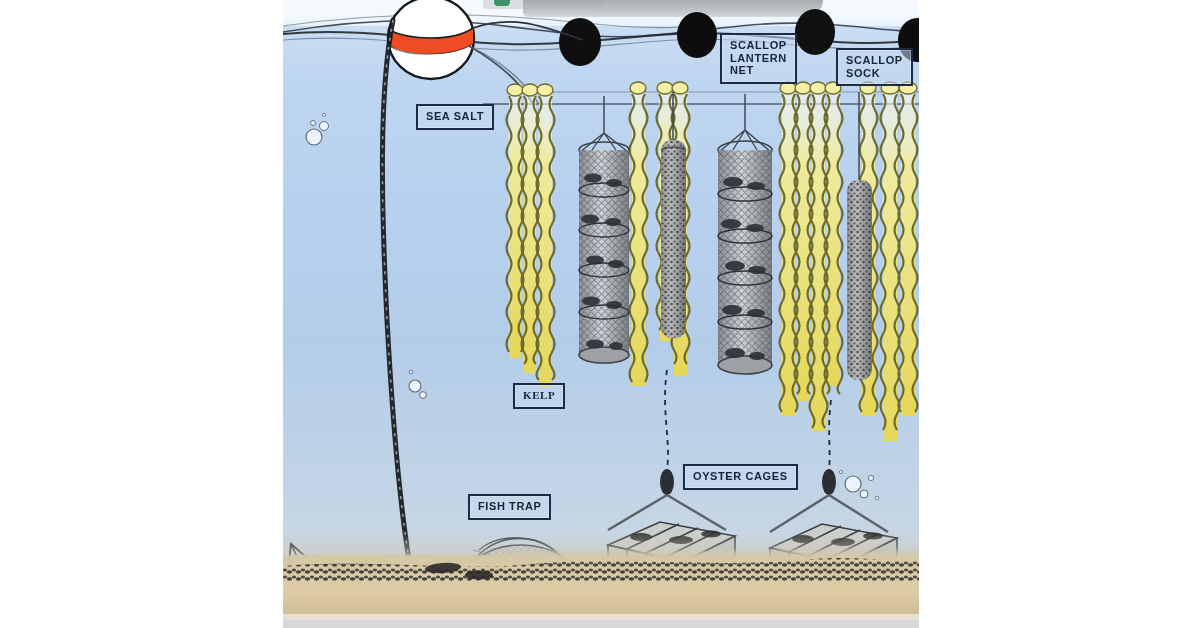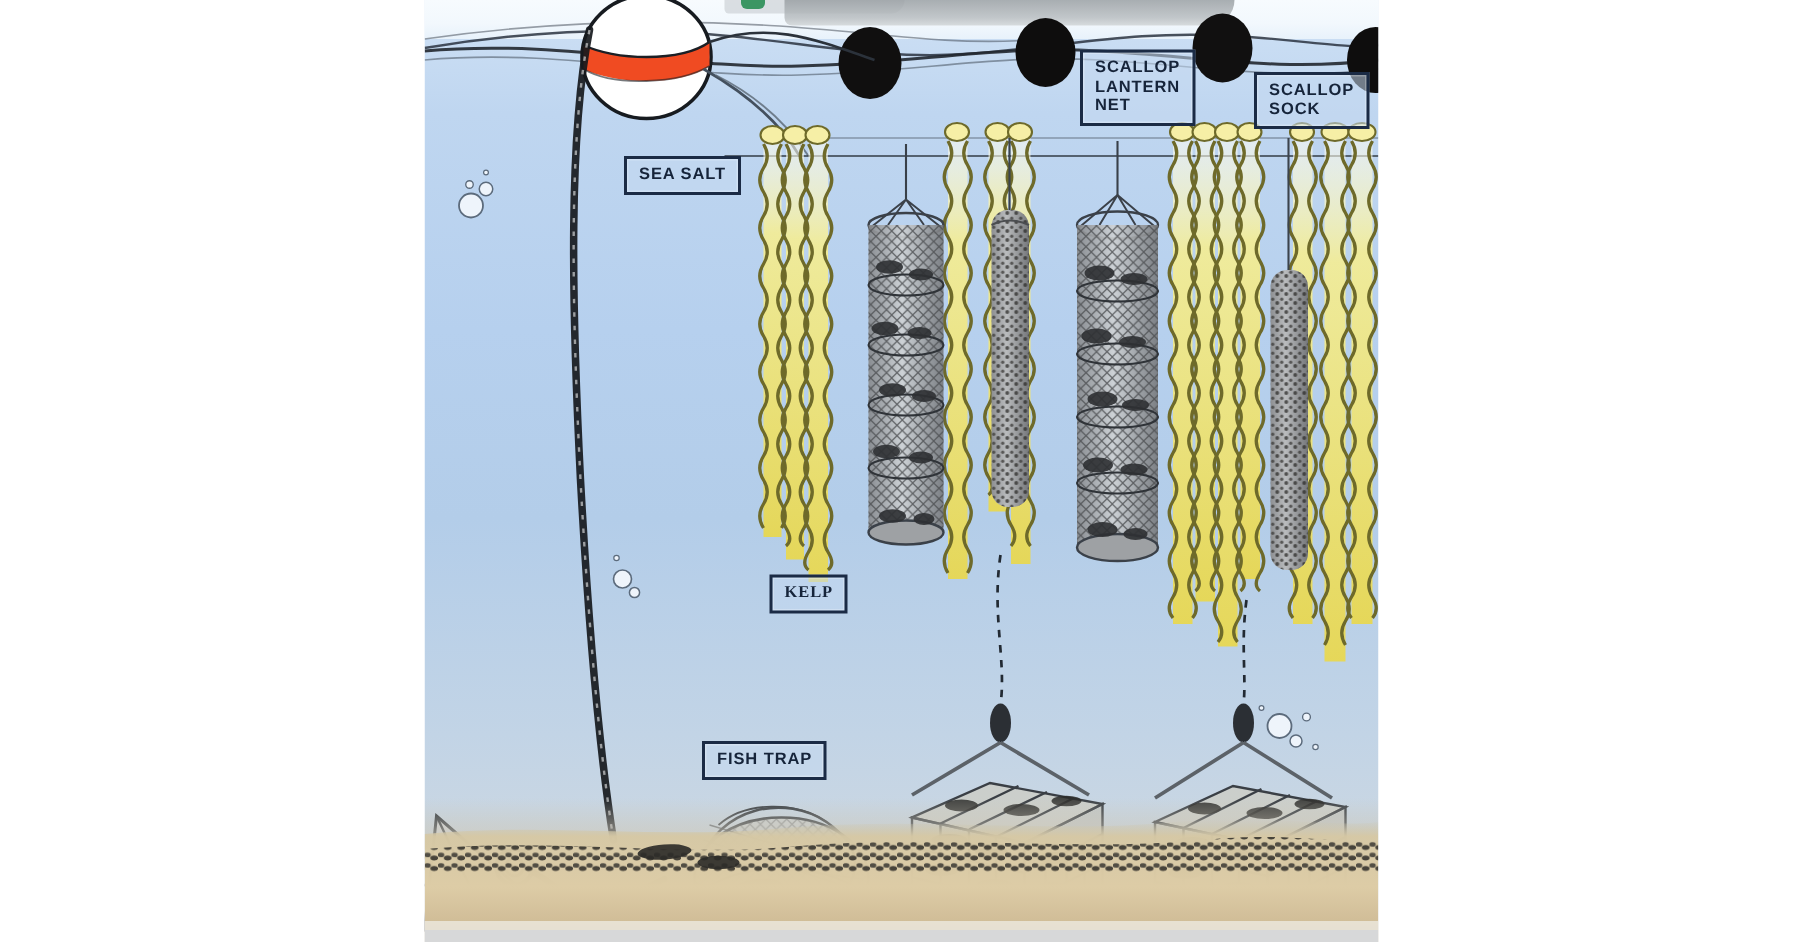--- a/index.html
+++ b/index.html
@@ -393,16 +393,17 @@
 LANTERN
 NET</div>
 
   <div class="lbl" style="left:836px;top:48px;">SCALLOP
 SOCK</div>
 
   <div class="lbl" style="left:513px;top:383px;font-family:Liberation Serif, serif;">KELP</div>
 
   <div class="lbl" style="left:468px;top:494px;">FISH TRAP</div>
 
+  <div class="lbl" style="left:683px;top:464px;">OYSTER CAGES</div>
 
   <div style="position:absolute;left:0;top:0;width:283px;height:628px;background:#fff;"></div>
   <div style="position:absolute;left:919px;top:0;width:281px;height:628px;background:#fff;"></div>
 </div>
 
 </body></html>

